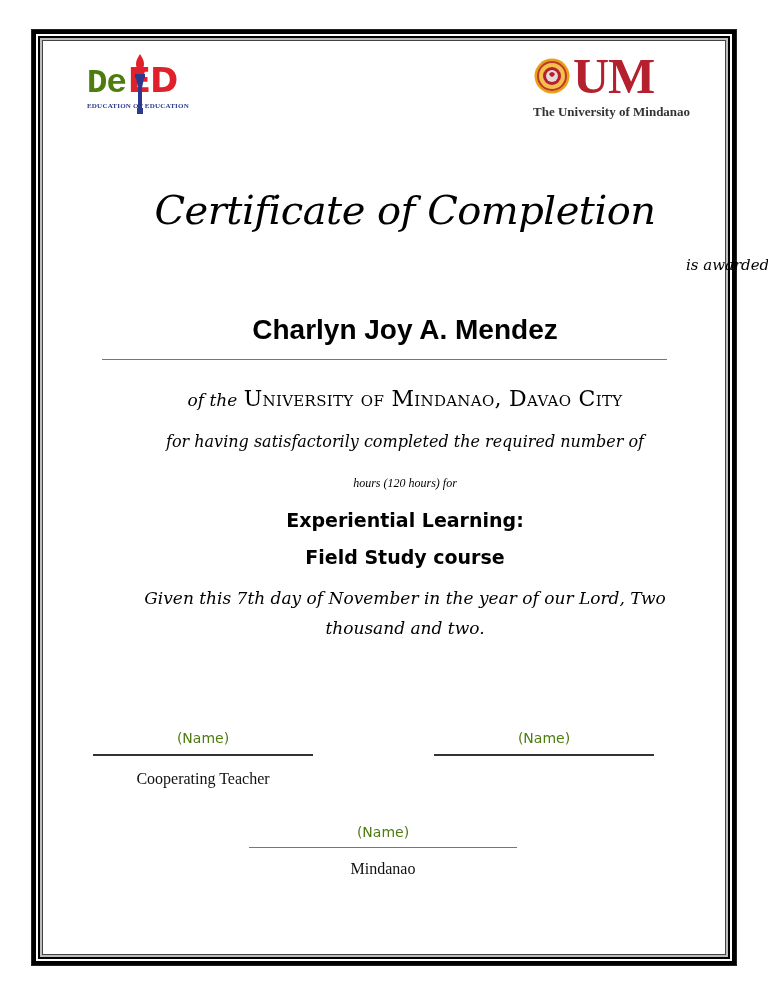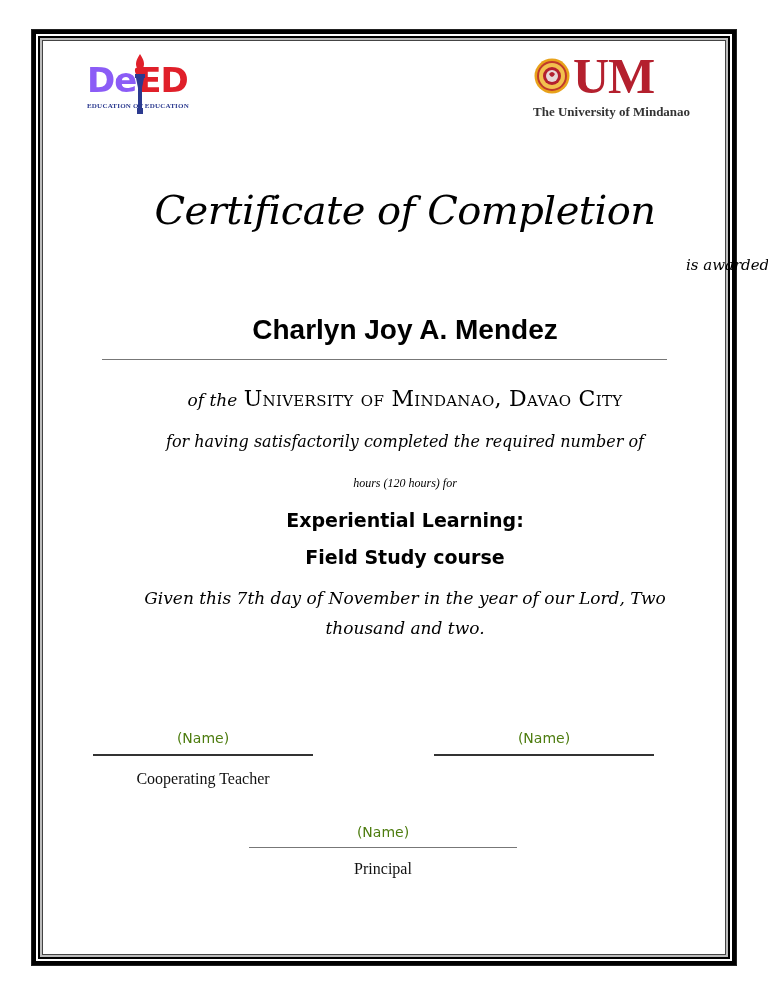--- a/index.html
+++ b/index.html
@@ -9,21 +9,21 @@
     .frame-outer { position: absolute; left: 31px; top: 29px; width: 706px; height: 937px; border: 1px solid #222; box-sizing: border-box; }
     .frame-2 { position: absolute; left: 32px; top: 30px; width: 704px; height: 935px; border: 4px solid #000; box-sizing: border-box; }
     .frame-3 { position: absolute; left: 37px; top: 35px; width: 694px; height: 925px; border: 1px solid #ffffff; box-sizing: border-box; }
     .frame-4 { position: absolute; left: 38px; top: 36px; width: 692px; height: 923px; border: 2px solid #000; box-sizing: border-box; }
     .frame-5 { position: absolute; left: 40px; top: 38px; width: 688px; height: 919px; border: 2px solid #bdbdbd; box-sizing: border-box; }
     .frame-6 { position: absolute; left: 42px; top: 40px; width: 684px; height: 915px; border: 1px solid #444; box-sizing: border-box; }
 
     
     .logo-deped { position: absolute; left: 87px; top: 52px; width: 132px; height: 66px; }
     .deped-word { position: absolute; left: 0; top: 10px; font-family: "DejaVu Sans", sans-serif; font-weight: bold; font-size: 34px; letter-spacing: -1px; line-height: 36px; white-space: nowrap; }
-    .deped-de { color: #8b5cf6; }
+    .deped-de { color: #4d7c0f; font-family: Liberation Mono, monospace; }
     .deped-ed { color: #e0202a; margin-left: 2px; }
     .deped-torch { position: absolute; left: 45px; top: 0; width: 16px; height: 64px; }
     .deped-sub { position: absolute; left: 0; top: 50px; font-family: "Liberation Serif", serif; font-weight: bold; font-size: 7px; color: #2b3a8f; letter-spacing: 0.2px; white-space: nowrap; }
 
     .logo-um { position: absolute; left: 531px; top: 55px; width: 148px; height: 60px; }
     .um-seal { position: absolute; left: 3px; top: 3px; width: 36px; height: 36px; }
     .um-word { position: absolute; left: 42px; top: -4px; font-family: "Liberation Serif", serif; font-weight: bold; font-size: 50px; line-height: 50px; color: #b4202e; letter-spacing: -1px; }
     .um-sub { position: absolute; left: 2px; top: 49px; font-family: "Liberation Serif", serif; font-weight: bold; font-size: 13px; color: #333; white-space: nowrap; }
 
     
@@ -115,14 +115,14 @@
 </div>
 
 <div class="sig sig-right">
   <div class="sig-name">(Name)</div>
   <div class="sig-line"></div>
 </div>
 
 <div class="sig sig-bottom">
   <div class="sig-name">(Name)</div>
   <div class="sig-line thin"></div>
-  <div class="sig-role">Principal</div>
+  <div class="sig-role">Mindanao</div>
 </div>
 
 </body></html>

